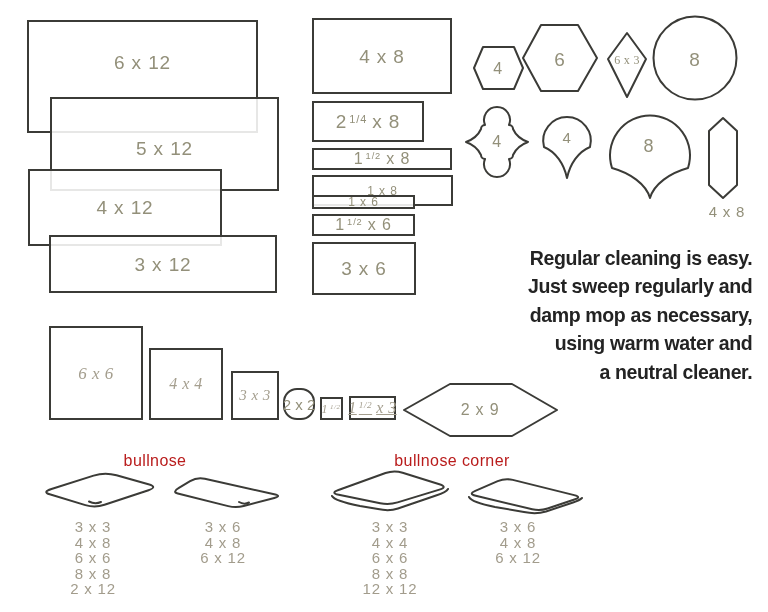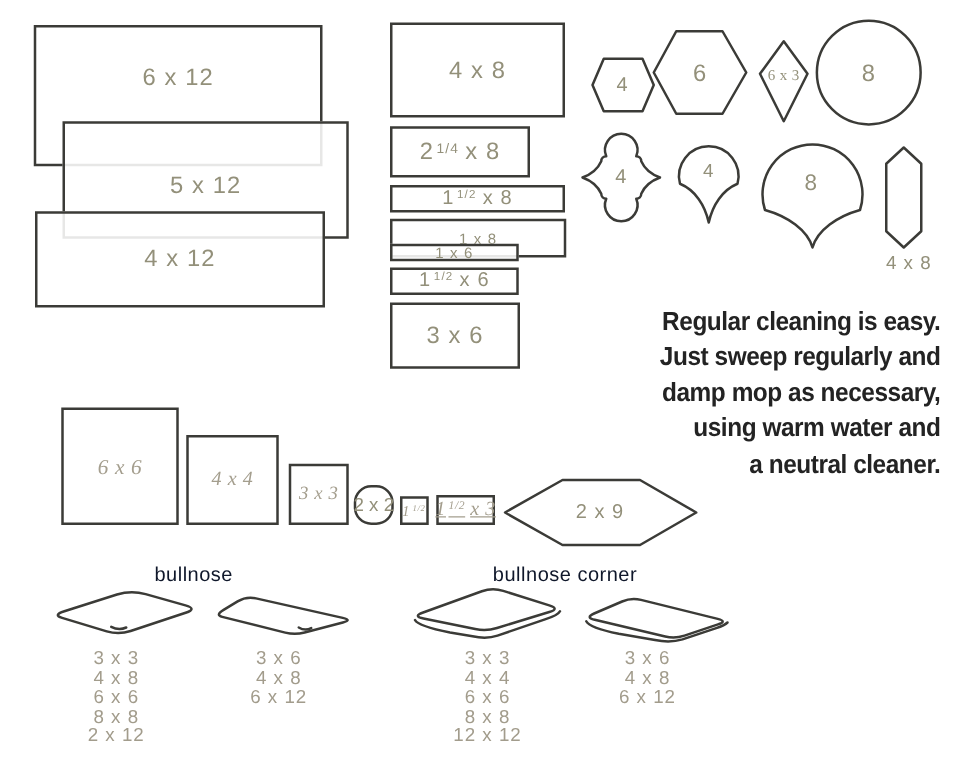--- a/index.html
+++ b/index.html
@@ -31,21 +31,21 @@
     color:#a49e8e; letter-spacing:0.5px;
   }
   .note {
     position:absolute; right:16px; top:244px; z-index:5;
     text-align:right; color:#232323; font-size:21px; line-height:28.4px;
     font-weight:bold; letter-spacing:-0.4px;
     transform:scaleX(0.93); transform-origin:100% 0;
   }
   .section-title {
     position:absolute; transform:translateX(-50%); z-index:5;
-    color:#0f172a; font-size:16px; letter-spacing:0.4px; white-space:nowrap;
+    color:#b91c1c; font-size:16px; letter-spacing:0.4px; white-space:nowrap;
   }
   .size-list {
     position:absolute; transform:translateX(-50%); z-index:5;
     text-align:center; color:#a29c8c; font-size:15px; line-height:15.5px;
     letter-spacing:0.8px; white-space:nowrap;
   }
 </style>
 </head>
 <body>
 
@@ -74,22 +74,25 @@
     <path d="M 475.3,490.8 L 497.7,481.2 Q 505,478 512.8,479.9 L 574.2,495.1 Q 582,497 574.4,499.5 L 547.6,508.5 Q 540,511 532.2,509.2 L 475.8,495.8 Q 468,494 475.3,490.8 Z"></path>
     <path fill="none" d="M 469,497 C 471,501 480,504 495,507 L 524,512 Q 536,514.5 546,511.5 L 573,502.5 C 579,500.5 581,499 582,498"></path>
   </svg>
 
   <div class="tile" style="left:27px; top:20px; width:231px; height:113px; z-index:1; font-size:19px;">
     <span class="lbl up13">6 x 12</span>
   </div>
   <div class="tile" style="left:50px; top:97px; width:229px; height:94px; z-index:2; font-size:19px;">
     <span class="lbl dn5">5 x 12</span>
   </div>
-  <div class="tile" style="left:28px; top:169px; width:232px; height:77px; z-index:3; font-size:19px;">
+  <div class="tile" style="left:28px; top:169px; width:194px; height:77px; z-index:3; font-size:19px;">
     <span class="lbl">4 x 12</span>
+  </div>
+  <div class="tile" style="left:49px; top:235px; width:228px; height:58px; z-index:4; font-size:19px;">
+    <span class="lbl">3 x 12</span>
   </div>
 
   <div class="tile" style="left:312px; top:18px; width:140px; height:76px; font-size:19px;">
     <span class="lbl">4 x 8</span>
   </div>
   <div class="tile" style="left:312px; top:101px; width:112px; height:41px; font-size:19px;">
     <span class="lbl"><span>2</span><sup class="frac">1/4</sup><span class="rest">x 8</span></span>
   </div>
   <div class="tile" style="left:312px; top:148px; width:140px; height:22px; font-size:16px;">
     <span class="lbl"><span>1</span><sup class="frac">1/2</sup><span class="rest">x 8</span></span>

